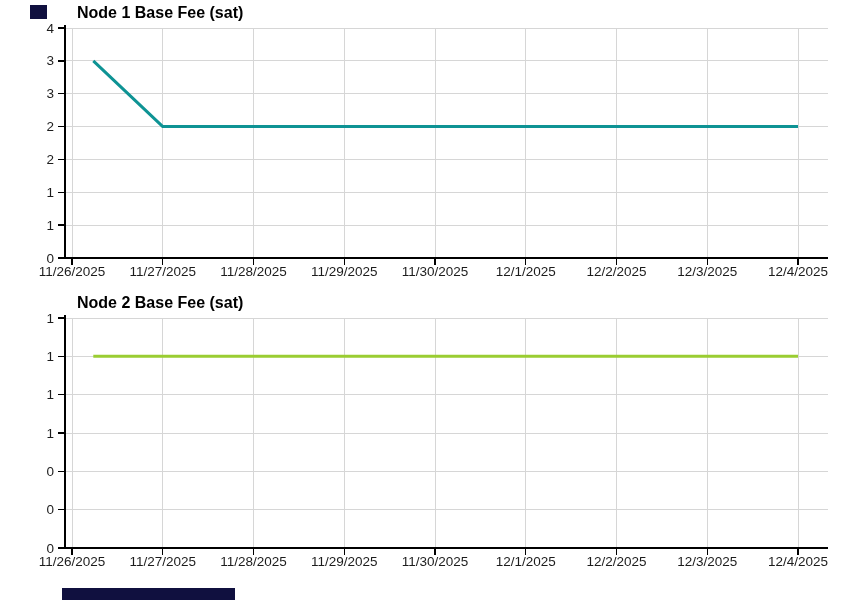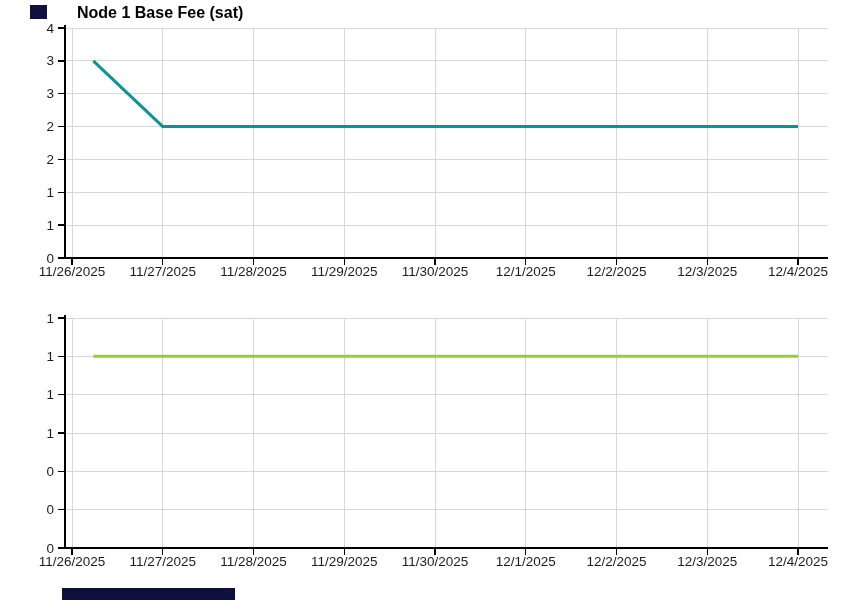--- a/index.html
+++ b/index.html
@@ -88,20 +88,21 @@
         <text x="525.75" y="276" text-anchor="middle">12/1/2025</text>
         <text x="616.5" y="276" text-anchor="middle">12/2/2025</text>
         <text x="707.25" y="276" text-anchor="middle">12/3/2025</text>
         <text x="798" y="276" text-anchor="middle">12/4/2025</text>
       </g>
       <polyline points="93.3,60.9 162.8,126.6 798.0,126.6" fill="none" stroke="#0e9394" stroke-width="3" stroke-linejoin="round" stroke-linecap="butt"></polyline>
     </svg>
 </div>
 
 <div class="chart" id="chart-1">
+  <div class="chart-title">Node 2 Base Fee (sat)</div>
   <svg class="plot-svg" width="860" height="310">
       <g stroke="#d6d6d6" stroke-width="1" shape-rendering="crispEdges">
         <line x1="72" y1="28" x2="72" y2="258" stroke="#d6d6d6"></line>
         <line x1="162.75" y1="28" x2="162.75" y2="258" stroke="#d6d6d6"></line>
         <line x1="253.5" y1="28" x2="253.5" y2="258" stroke="#d6d6d6"></line>
         <line x1="344.25" y1="28" x2="344.25" y2="258" stroke="#d6d6d6"></line>
         <line x1="435" y1="28" x2="435" y2="258" stroke="#d6d6d6"></line>
         <line x1="525.75" y1="28" x2="525.75" y2="258" stroke="#d6d6d6"></line>
         <line x1="616.5" y1="28" x2="616.5" y2="258" stroke="#d6d6d6"></line>
         <line x1="707.25" y1="28" x2="707.25" y2="258" stroke="#d6d6d6"></line>

